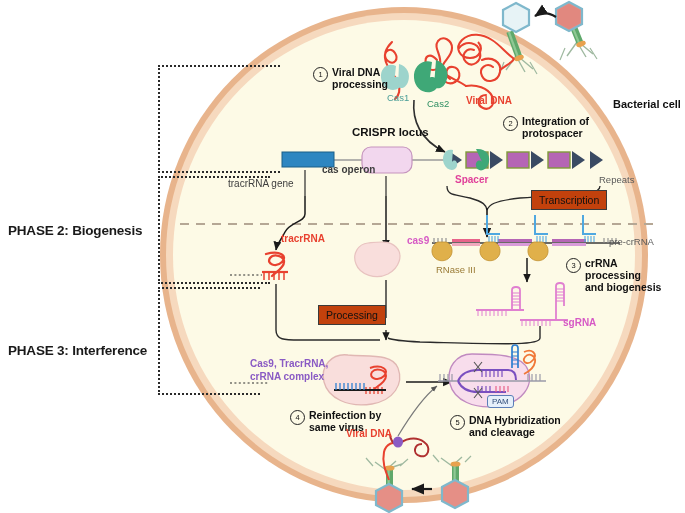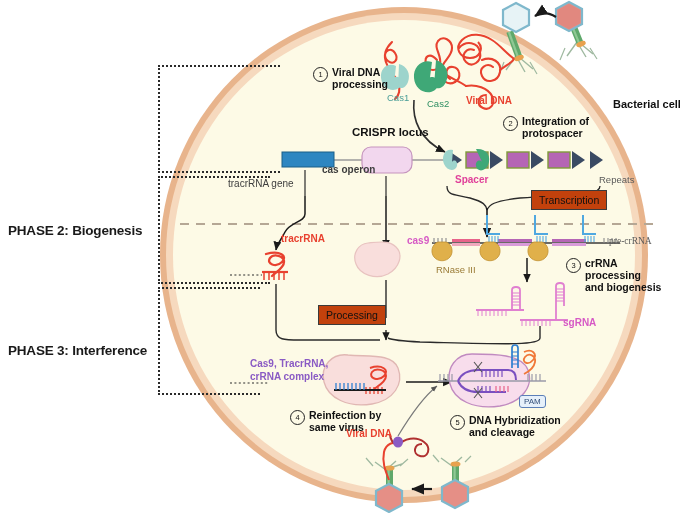--- a/index.html
+++ b/index.html
@@ -24,21 +24,21 @@
   .title-bold{font-size:11.5px;font-weight:bold;color:#111;white-space:nowrap;text-align:right;}
   
   .step{display:flex;align-items:flex-start;gap:4px;}
   .step-num{width:13px;height:13px;min-width:13px;border:1px solid #222;border-radius:50%;
             font-size:7.5px;color:#111;display:flex;align-items:center;justify-content:center;
             background:transparent;margin-top:1px;}
   
   .procbox{border:1.6px solid #3a3a3a;background:#c2410c;font-size:10.5px;color:#111;
            padding:3px 7px;white-space:nowrap;}
   .pambox{border:1px solid #5b7fb8;background:#e6f0fa;border-radius:3px;
-          font-size:8px;color:#33507a;padding:1px 4px;white-space:nowrap;margin-left:32px;}
+          font-size:8px;color:#33507a;padding:1px 4px;white-space:nowrap;}
   svg{overflow:visible;}
 </style>
 </head>
 <body>
 
 <div id="stage">
 
   <svg class="abs" style="left:0;top:0" width="685" height="513" viewBox="0 0 685 513">
     <defs>
       <radialGradient id="memGrad" cx="50%" cy="50%" r="50%">
@@ -452,21 +452,21 @@
   <div class="abs lbl" style="left:228px;top:178px;">tracrRNA gene</div>
   <div class="abs lbl" style="left:322px;top:164px;font-weight:bold;">cas operon</div>
   <div class="abs lbl-pink" style="left:455px;top:174px;">Spacer</div>
   <div class="abs lbl-gray" style="left:599px;top:174px;">Repeats</div>
 
   <div class="abs procbox" style="left:531px;top:190px;">Transcription</div>
 
   <div class="abs lbl-red" style="left:281px;top:233px;">tracrRNA</div>
   <div class="abs lbl-magenta" style="left:407px;top:235px;">cas9</div>
   <div class="abs lbl-gold" style="left:436px;top:264px;text-align:center;">RNase III</div>
-  <div class="abs lbl-gray" style="left:609px;top:236px;font-family:Liberation Serif, serif;">pre-crRNA</div>
+  <div class="abs lbl-gray" style="left:609px;top:236px;">pre-crRNA</div>
   <div class="abs lbl-magenta" style="left:563px;top:317px;">sgRNA</div>
 
   <div class="abs procbox" style="left:318px;top:305px;">Processing</div>
 
   <div class="abs lbl-purple" style="left:250px;top:357px;">
     <div>Cas9, TracrRNA,</div>
     <div>crRNA complex</div>
   </div>
 
   <div class="abs lbl-red" style="left:346px;top:428px;">Viral DNA</div>

